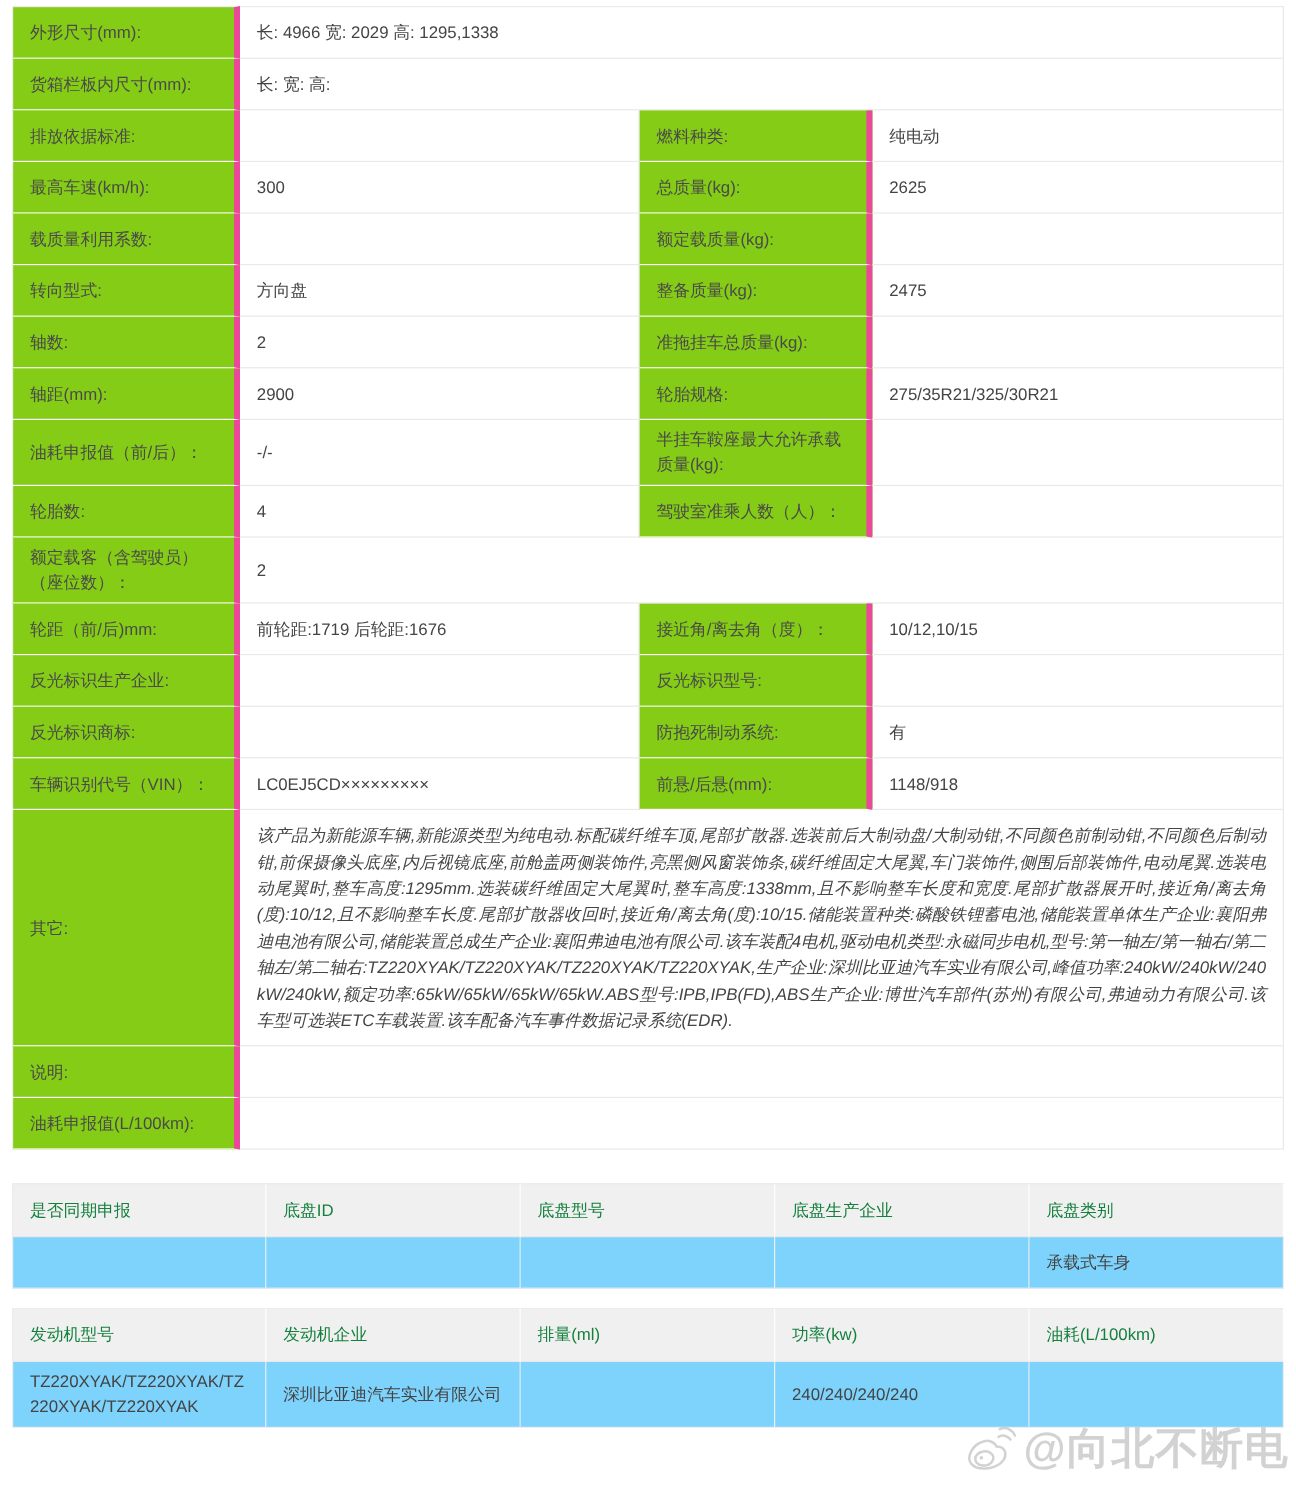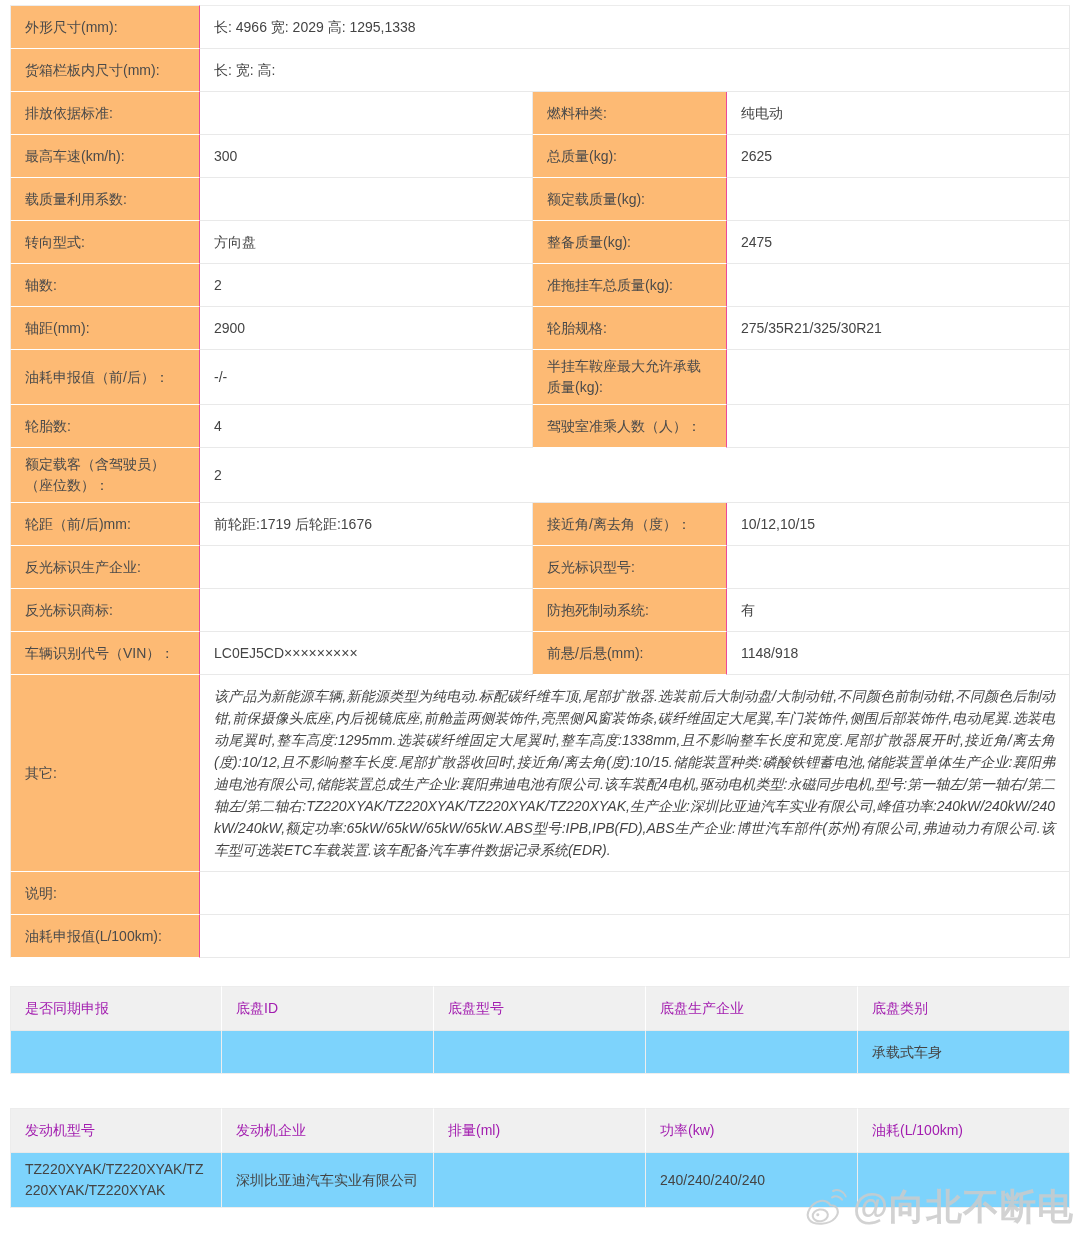--- a/index.html
+++ b/index.html
@@ -26,34 +26,34 @@
     padding: 6px 14px;
     vertical-align: middle;
     word-break: break-all;
     line-height: 21px;
     box-sizing: content-box;
   }
   
   .spec td { height: 30px; border-bottom: 1px solid #e9e9e9; border-right: 1px solid #e9e9e9; }
   .spec td:first-child { border-left: 1px solid #ececec; }
   .spec tr:first-child td { border-top: 1px solid #ececec; }
-  .spec td.lbl { background: #fdba74; border-bottom: 1px solid #ffffff; border-right: 1px solid #ec4899; color:#4a4a4a;margin-left:32px; }
+  .spec td.lbl { background: #84cc16; border-bottom: 1px solid #ffffff; border-right: 5px solid #ec4899; color:#4a4a4a;margin-left:32px; }
   .spec td.para { line-height: 22px; padding: 10px 14px; text-align: justify; font-style: italic; }
   
   .sub { margin-top: 28px; }
-  .sub2 { margin-top: 34px; }
+  .sub2 { margin-top: 16px; }
   .sub th {
     background: #f0f0f0;
     text-align: left;
     font-weight: normal;
     height: 31px;
     border-right: 1px solid #ffffff;
     border-bottom: 1px solid #e9e9e9;
     border-top: 1px solid #ececec;
-    color:#a21caf;
+    color:#15803d;
   }
   .sub th:first-child { border-left: 1px solid #ececec; }
   .sub td {
     height: 30px;
     border-right: 1px solid #eeeeee;
     border-bottom: 1px solid #eeeeee;
     background: #7dd3fc;
   }
   .sub td:first-child { border-left: 1px solid #eeeeee; }
   

